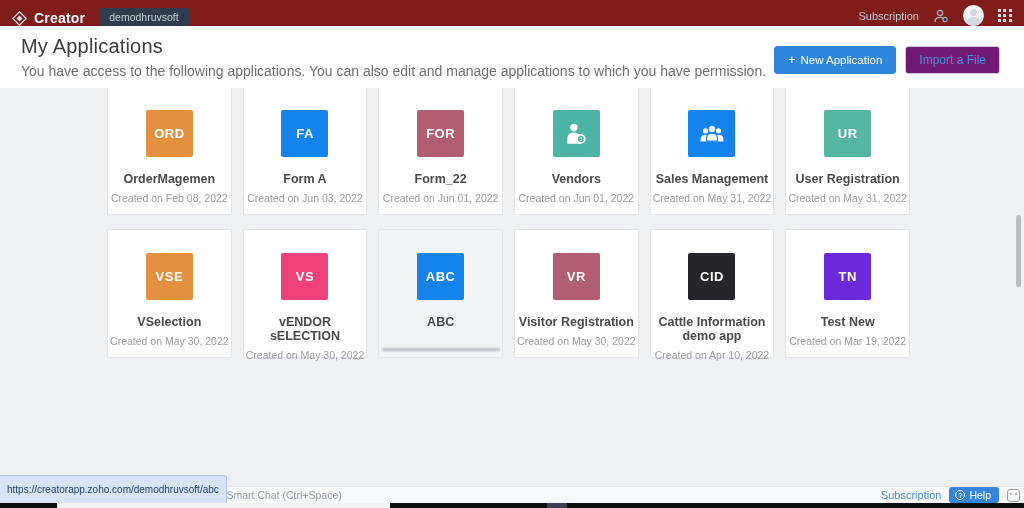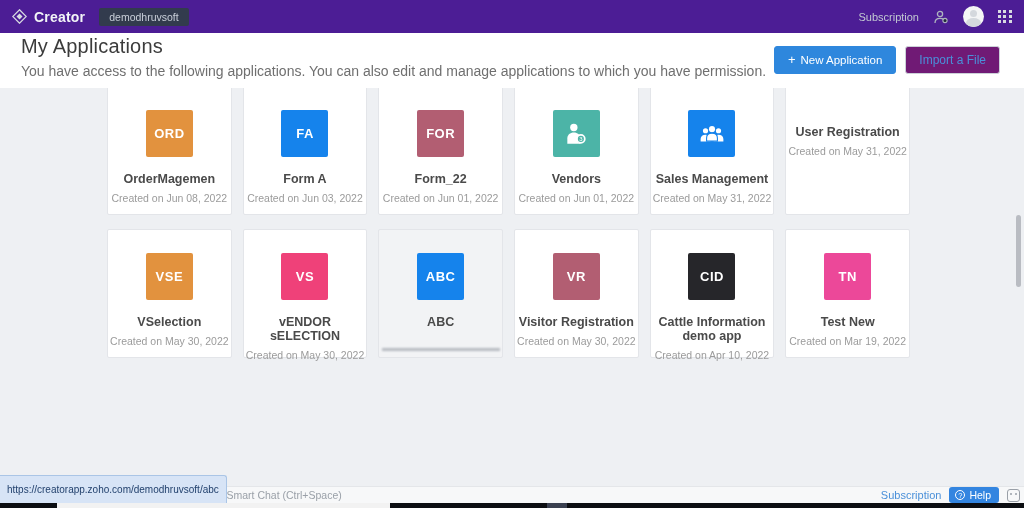--- a/index.html
+++ b/index.html
@@ -1,21 +1,21 @@
 <!DOCTYPE html>
 <html><head>
 <meta charset="utf-8">
 <style>
   * { margin:0; padding:0; box-sizing:border-box; }
   html,body { width:1024px; height:508px; overflow:hidden; }
   body { font-family:"Liberation Sans", sans-serif; background:#eef0f3; position:relative; }
 
   
-  .topbar { position:absolute; top:0; left:0; width:1024px; height:33px; background:#4c1d95;
-            display:flex; align-items:center; padding:0 12px; z-index:30; }
+  .topbar { position:absolute; top:0; left:0; width:1024px; height:26px; background:#7f1d1d;
+            display:flex; align-items:flex-end; padding:0 12px; z-index:30; }
   .brand { display:flex; align-items:center; gap:7px; }
   .logo-glyph { width:15px; height:15px; display:block; }
   .brand-name { color:#f2f4f7; font-size:14px; font-weight:bold; letter-spacing:.2px; }
   .workspace-chip { margin-left:14px; background:#323b4d; color:#c9cfd9; font-size:10.5px;
             padding:3px 10px; border-radius:2px; }
   .topbar-right { margin-left:auto; display:flex; align-items:center; gap:14px; }
   .topbar-sub { color:#c2c8d2; font-size:11px; }
   .user-gear-icon { width:16px; height:16px; }
   .avatar { width:21px; height:21px; border-radius:50%; background:#f4f5f6; position:relative; overflow:hidden; }
   .avatar::before { content:""; position:absolute; top:4px; left:7px; width:7px; height:7px; border-radius:50%; background:#d4d8dd; }
@@ -122,21 +122,21 @@
   </div>
 </div>
 
 <div class="grid">
 
   <div class="card">
     <div class="sq" style="background: rgb(226, 146, 62);">
         <span>ORD</span>
       </div>
     <div class="nm">OrderMagemen</div>
-    <div class="dt">Created on Jun 08, 2022</div>
+    <div class="dt">Created on Feb 08, 2022</div>
   </div>
 
   <div class="card">
     <div class="sq" style="background: rgb(21, 131, 236);">
         <span>FA</span>
       </div>
     <div class="nm">Form A</div>
     <div class="dt">Created on Jun 03, 2022</div>
   </div>
 
@@ -172,20 +172,23 @@
         <path d="M13.5 19 v-2.5 c0-2.4 2-3.8 4.5-3.8 s4.5 1.4 4.5 3.8 V19 z" fill="#fff"></path>
         <path d="M7 18.6 v-3 c0-2.8 2.2-4.4 5-4.4 s5 1.6 5 4.4 v3 z" fill="#fff" stroke="#1583ec" stroke-width="1"></path>
       </svg>
       <span></span>
     </div>
     <div class="nm">Sales Management</div>
     <div class="dt">Created on May 31, 2022</div>
   </div>
 
   <div class="card">
+    <div class="sq" style="background: rgb(85, 181, 160);">
+        <span>UR</span>
+      </div>
     <div class="nm">User Registration</div>
     <div class="dt">Created on May 31, 2022</div>
   </div>
 
   <div class="card">
     <div class="sq" style="background: rgb(226, 146, 62);">
         <span>VSE</span>
       </div>
     <div class="nm">VSelection</div>
     <div class="dt">Created on May 30, 2022</div>
@@ -218,21 +221,21 @@
 
   <div class="card">
     <div class="sq" style="background: rgb(38, 38, 42);">
         <span>CID</span>
       </div>
     <div class="nm">Cattle Information demo app</div>
     <div class="dt">Created on Apr 10, 2022</div>
   </div>
 
   <div class="card">
-    <div class="sq" style="background: #ec4899;">
+    <div class="sq" style="background: #6d28d9;">
         <span>TN</span>
       </div>
     <div class="nm">Test New</div>
     <div class="dt">Created on Mar 19, 2022</div>
   </div>
 
 </div>
 
 <div class="scroll-thumb"></div>
 

